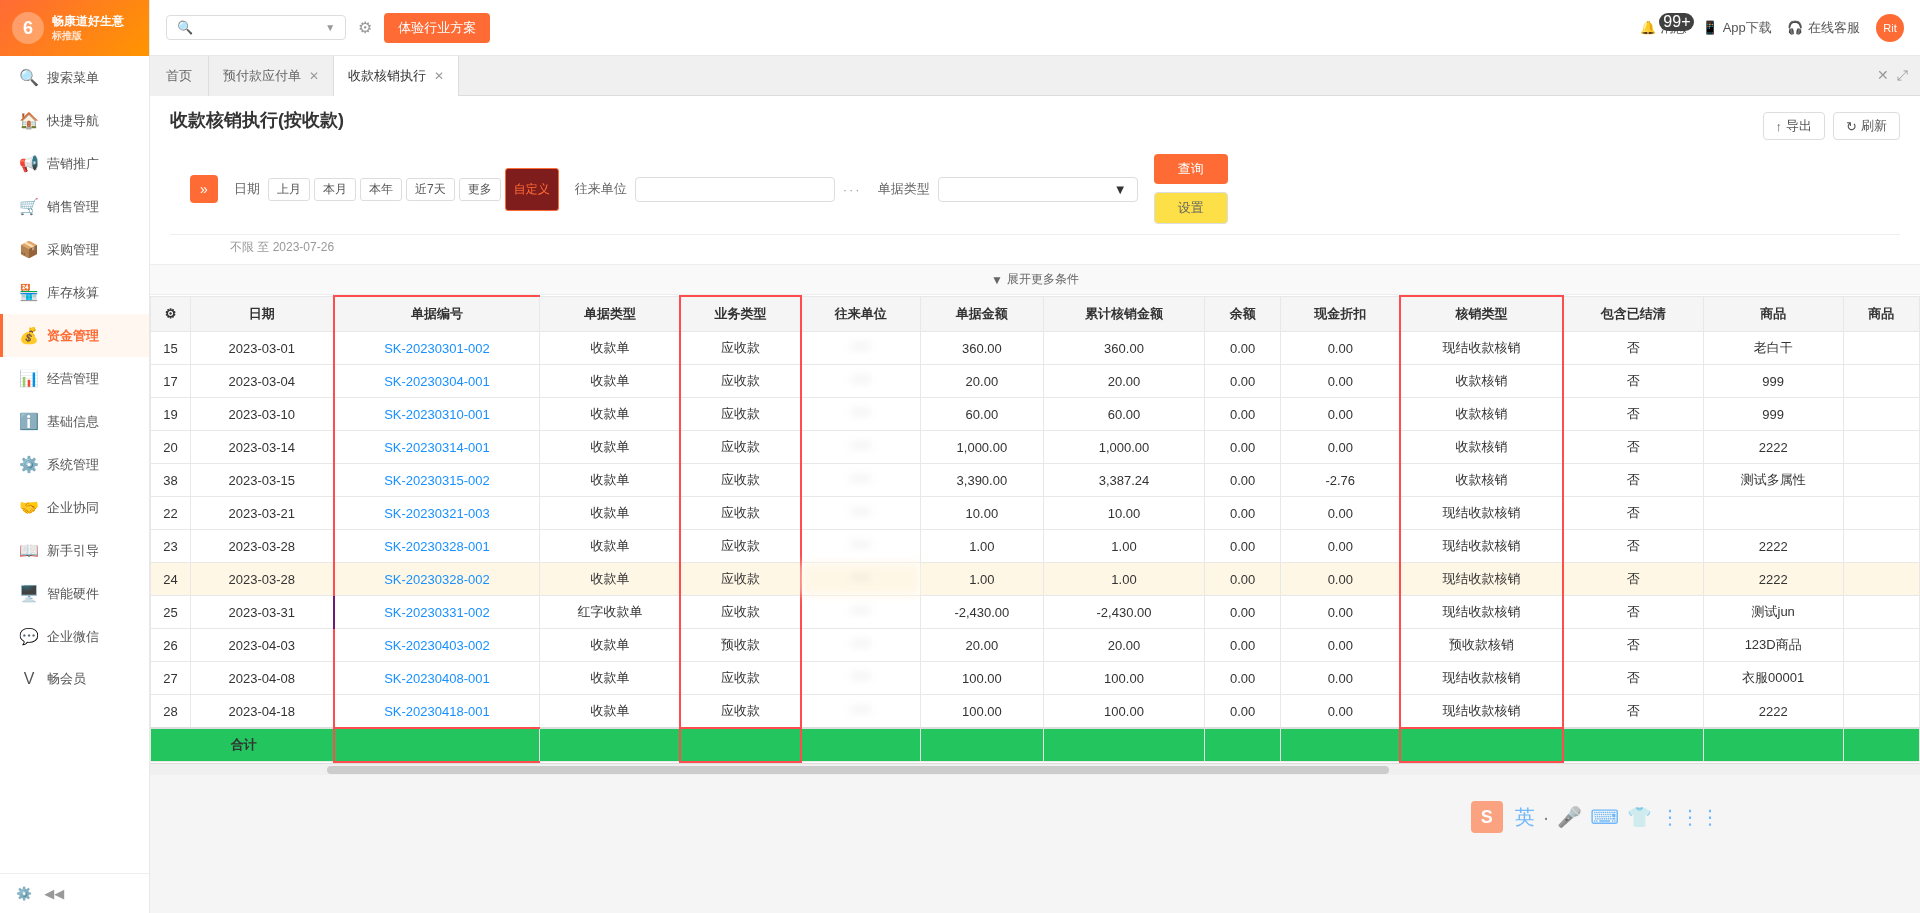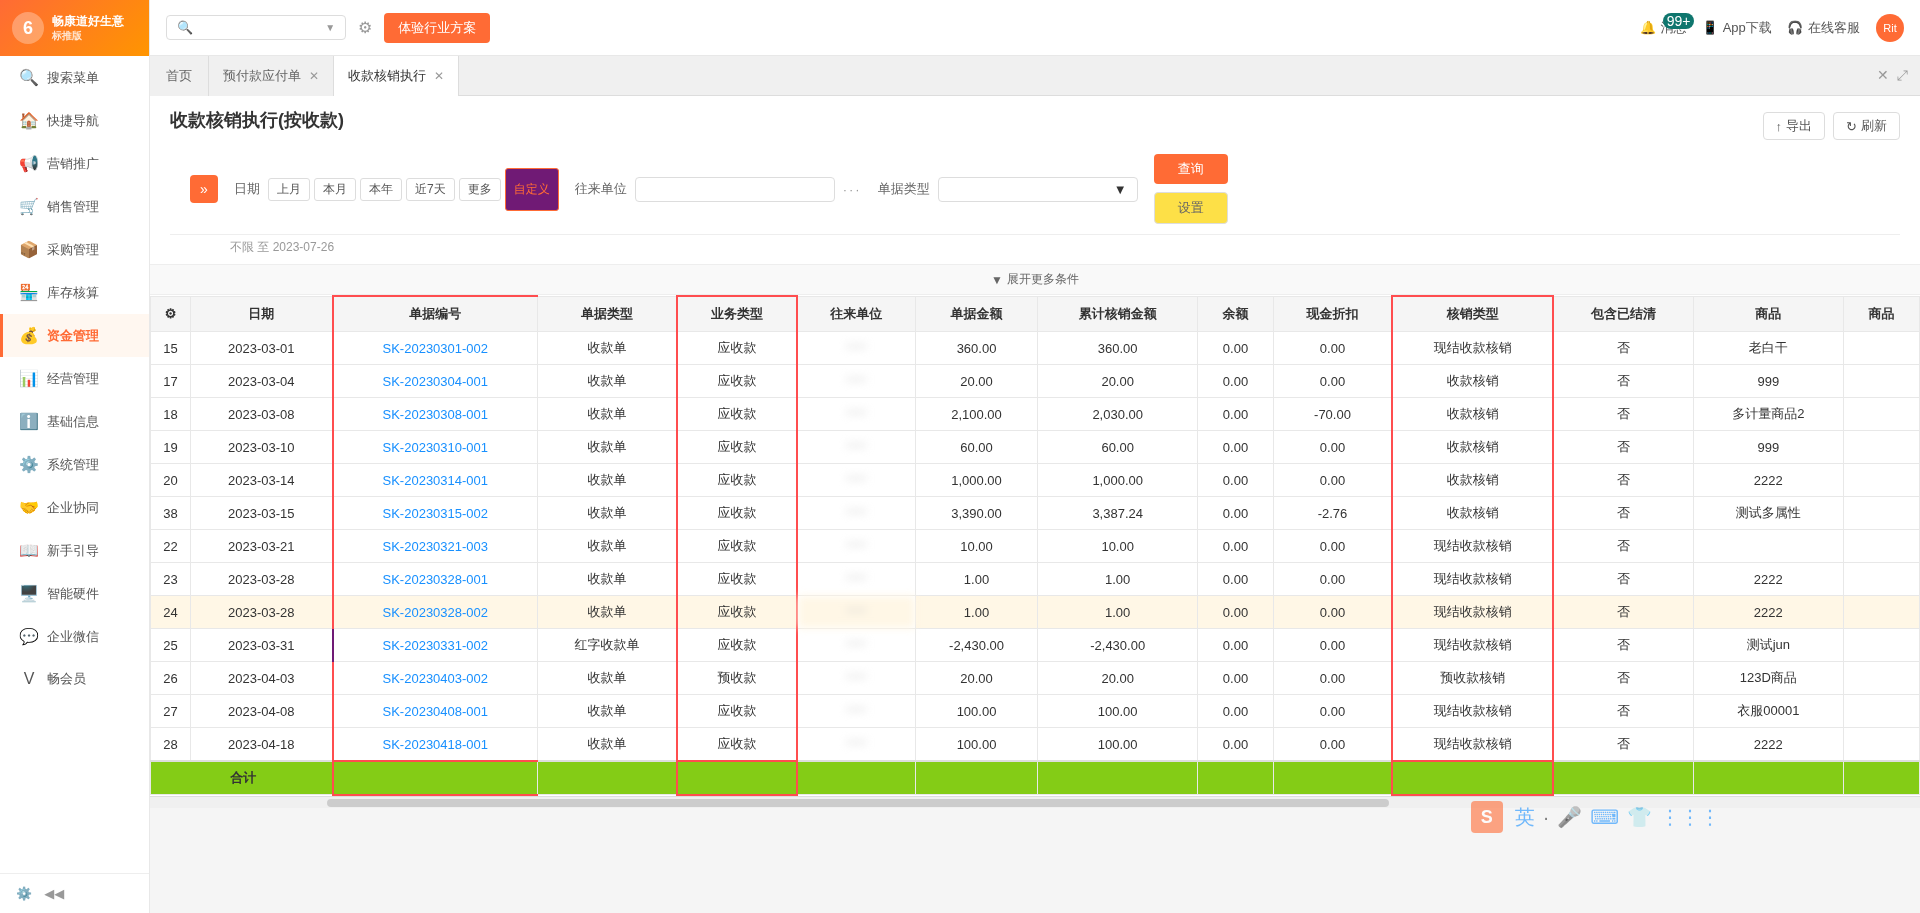--- a/index.html
+++ b/index.html
@@ -26,21 +26,21 @@
 
     
     .topbar { height: 56px; background: #fff; border-bottom: 1px solid #e8e8e8; display: flex; align-items: center; padding: 0 16px; gap: 12px; }
     .topbar-search { display: flex; align-items: center; gap: 6px; border: 1px solid #ddd; border-radius: 4px; padding: 4px 10px; width: 180px; }
     .topbar-search input { border: none; outline: none; font-size: 12px; color: #999; width: 120px; }
     .topbar-dropdown-arrow { color: #999; font-size: 10px; }
     .topbar-gear { color: #999; font-size: 16px; cursor: pointer; }
     .topbar-solution-btn { background: #ff6b35; color: white; border: none; border-radius: 4px; padding: 6px 14px; font-size: 13px; cursor: pointer; }
     .topbar-right { margin-left: auto; display: flex; align-items: center; gap: 16px; color: #555; font-size: 13px; }
     .topbar-notif { position: relative; }
-    .topbar-badge { position: absolute; top: -6px; right: -8px; background: #0f766e; color: white; font-size: 14px; border-radius: 10px; padding: 0 4px; min-width: 16px; text-align: right; }
+    .topbar-badge { position: absolute; top: -6px; right: -8px; background: #404040; color: white; font-size: 16px; border-radius: 10px; padding: 0 4px; min-width: 16px; text-align: right; }
     .topbar-right-item { display: flex; align-items: center; gap: 4px; cursor: pointer; }
     .user-avatar { width: 28px; height: 28px; background: #ff6b35; border-radius: 50%; color: white; display: flex; align-items: center; justify-content: center; font-size: 11px; }
 
     
     .tabbar { height: 40px; background: #f0f0f0; display: flex; align-items: center; border-bottom: 1px solid #ddd; }
     .tab { height: 40px; display: flex; align-items: center; padding: 0 14px; gap: 6px; font-size: 13px; cursor: pointer; border-right: 1px solid #ddd; background: #f0f0f0; color: #666; }
     .tab.active { background: #fff; color: #333; font-weight: 500; }
     .tab-close { font-size: 12px; color: #999; margin-left: 2px; }
     .tab-home { padding: 0 16px; color: #666; }
     .tabbar-right { margin-left: auto; display: flex; gap: 8px; padding-right: 12px; color: #999; font-size: 14px; cursor: pointer; }
@@ -53,41 +53,41 @@
     .page-title { font-size: 18px; font-weight: bold; color: #333; margin-bottom: 12px; }
     .btn-export { display: flex; align-items: center; gap: 4px; border: 1px solid #ddd; background: #fff; color: #555; padding: 4px 12px; border-radius: 4px; cursor: pointer; font-size: 13px; }
     .btn-refresh { display: flex; align-items: center; gap: 4px; border: 1px solid #ddd; background: #fff; color: #555; padding: 4px 12px; border-radius: 4px; cursor: pointer; font-size: 13px; }
 
     
     .filter-bar { background: #fff; padding: 10px 20px; border-bottom: 1px solid #eee; display: flex; align-items: center; gap: 16px; flex-wrap: wrap; }
     .filter-section { display: flex; align-items: center; gap: 8px; }
     .filter-label { color: #666; font-size: 13px; white-space: nowrap; }
     .filter-date-btns { display: flex; gap: 4px; align-items: center; }
     .filter-date-btn { padding: 2px 8px; border: 1px solid #ddd; border-radius: 3px; cursor: pointer; font-size: 12px; color: #555; background: #fff; }
-    .filter-custom-btn { padding: 12px 8px; border: 1px solid #ff6b35; border-radius: 3px; cursor: pointer; font-size: 12px; color: #ff6b35; background: #701a75; }
+    .filter-custom-btn { padding: 12px 8px; border: 1px solid #ff6b35; border-radius: 3px; cursor: pointer; font-size: 12px; color: #ff6b35; background: #7f1d1d; }
     .filter-input { border: 1px solid #ddd; border-radius: 4px; padding: 4px 10px; font-size: 13px; color: #333; width: 200px; }
     .filter-dots { color: #999; letter-spacing: 2px; }
     .filter-select { border: 1px solid #ddd; border-radius: 4px; padding: 4px 10px; font-size: 13px; color: #333; width: 200px; display: flex; align-items: center; justify-content: space-between; cursor: pointer; }
     .btn-query { background: #ff6b35; color: white; border: none; border-radius: 4px; padding: 6px 24px; font-size: 13px; cursor: pointer; }
     .btn-settings { background: #fde047; color: #666; border: 1px solid #ddd; border-radius: 4px; padding: 6px 16px; font-size: 13px; cursor: pointer; margin-top: 4px; }
 
     
     .expand-row { background: #f9f9f9; padding: 6px 20px; border-bottom: 1px solid #eee; display: flex; align-items: center; justify-content: center; }
     .expand-btn { color: #666; font-size: 12px; cursor: pointer; display: flex; align-items: center; gap: 4px; }
 
     
     .table-container { flex: 1; overflow: auto; padding: 0; }
     .data-table { width: 100%; border-collapse: collapse; background: #fff; }
     .data-table th { background: #f5f5f5; border: 1px solid #e8e8e8; padding: 8px 10px; font-size: 13px; color: #333; white-space: nowrap; text-align: center; position: sticky; top: 0; z-index: 1; }
     .data-table td { border: 1px solid #e8e8e8; padding: 7px 10px; font-size: 13px; color: #333; white-space: nowrap; text-align: center; }
     .data-table tr.highlighted td { background: #fff7e6; }
     .link-cell { color: #1890ff; text-decoration: none; cursor: pointer; }
     .negative-val { color: #ff4d4f; }
 
-    .tfoot-row td { background: #84cc16; font-weight: bold; border-top: 2px solid #ddd; padding-left: 14px; }
+    .tfoot-row td { background: #22c55e; font-weight: bold; border-top: 2px solid #ddd; padding-left: 14px; }
 
     
     .watermark { position: fixed; bottom: 80px; right: 200px; opacity: 0.6; z-index: 100; display: flex; gap: 12px; align-items: center; }
     .watermark-s { background: #ff6b35; color: white; width: 32px; height: 32px; border-radius: 4px; display: flex; align-items: center; justify-content: center; font-weight: bold; font-size: 18px; }
     .watermark-icons { display: flex; gap: 8px; align-items: center; font-size: 20px; }
 
     
     .scrollbar-area { height: 12px; background: #f0f0f0; border-top: 1px solid #ddd; position: relative; }
     .scrollbar-thumb { position: absolute; left: 10%; width: 60%; height: 8px; background: #ccc; border-radius: 4px; top: 2px; }
 
@@ -337,36 +337,20 @@
     <td class="">20.00</td>
     <td class="">20.00</td>
     <td>0.00</td>
     <td class="">0.00</td>
     <td style="border-left:2px solid #ff4d4f;border-right:2px solid #ff4d4f;">收款核销</td>
     <td>否</td>
     <td>999</td>
     <td></td>
   </tr>
               <tr>
-    <td>18</td>
-    <td>2023-03-08</td>
-    <td style="border-left:2px solid #ff4d4f;border-right:1px solid #e8e8e8;"><a class="link-cell">SK-20230308-001</a></td>
-    <td>收款单</td>
-    <td style="border-left:2px solid #ff4d4f;border-right:2px solid #ff4d4f;">应收款</td>
-    <td style="filter: blur(4px); color:#ccc;">****</td>
-    <td class="">2,100.00</td>
-    <td class="">2,030.00</td>
-    <td>0.00</td>
-    <td class="negative-val">-70.00</td>
-    <td style="border-left:2px solid #ff4d4f;border-right:2px solid #ff4d4f;">收款核销</td>
-    <td>否</td>
-    <td>多计量商品2</td>
-    <td></td>
-  </tr>
-              <tr>
     <td>19</td>
     <td>2023-03-10</td>
     <td style="border-left:2px solid #ff4d4f;border-right:1px solid #e8e8e8;"><a class="link-cell">SK-20230310-001</a></td>
     <td>收款单</td>
     <td style="border-left:2px solid #ff4d4f;border-right:2px solid #ff4d4f;">应收款</td>
     <td style="filter: blur(4px); color:#ccc;">****</td>
     <td class="">60.00</td>
     <td class="">60.00</td>
     <td>0.00</td>
     <td class="">0.00</td>

